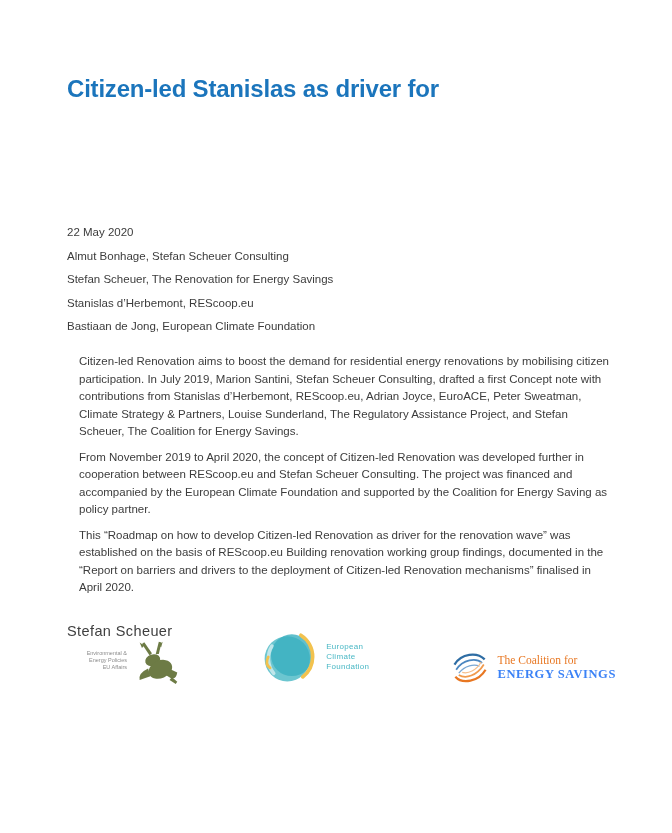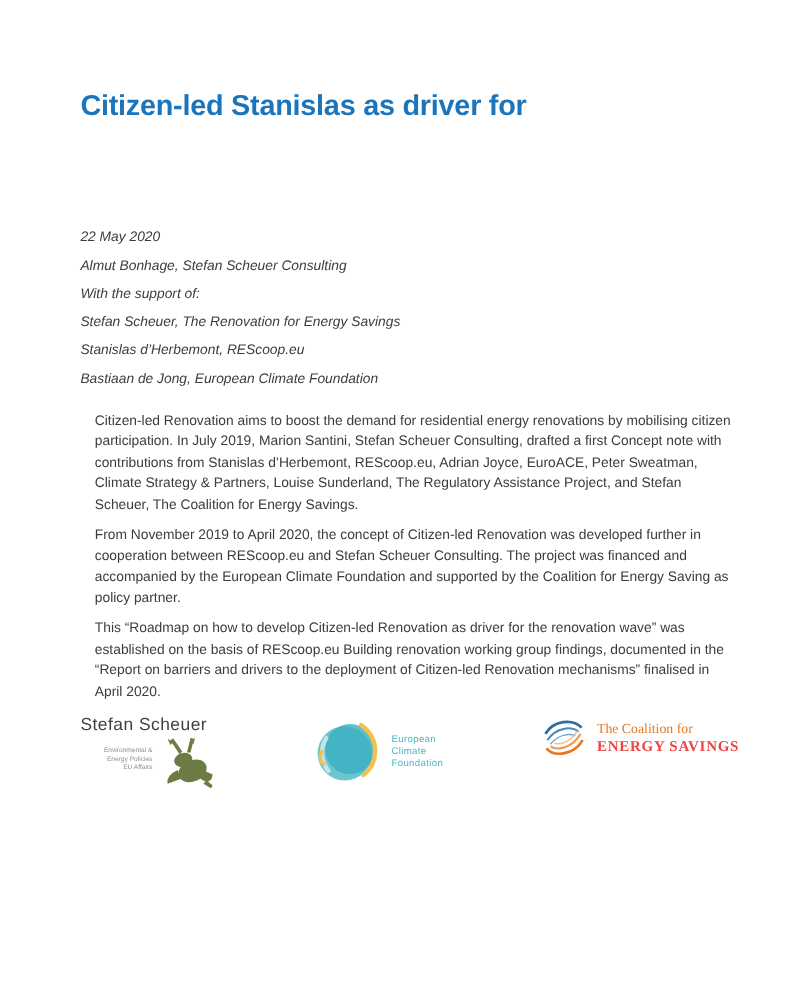--- a/index.html
+++ b/index.html
@@ -13,37 +13,37 @@
 
   
   .title { margin-top: 71px; }
   .title .title-line {
     display: block;
     font-size: 24px; font-weight: bold; line-height: 36px;
     color: #1b75bc; letter-spacing: -0.2px;
   }
 
   
-  .meta { margin-top: 84px; font-style: italic; }
+  .meta { margin-top: 118px; }
   .meta p {
     font-size: 11.5px; line-height: 15px; margin: 0 0 8.5px 0;
     color: #3c3c3c;
   }
 
   
   .bodytext { margin-top: 19px; }
   .bodytext p {
     font-size: 11.5px; line-height: 17.5px; margin: 0 0 8px 12px;
     color: #3c3c3c;
   }
 
   
   .logos {
     margin-top: 10px; height: 80px;
-    display: flex; align-items: flex-start; justify-content: space-between;
+    display: flex; align-items: flex-end; justify-content: space-between;
   }
 
   
   .logo-ss { width: 114px; }
   .ss-name { font-size: 14.5px; color: #3f3f3f; letter-spacing: 0.4px; white-space: nowrap; }
   .ss-bottom { display: flex; align-items: flex-start; margin-top: 2px; }
   .ss-tagline { width: 60px; margin-top: 9px; text-align: right; }
   .ss-tagline span { display: block; font-size: 5.5px; line-height: 7px; color: #8d8d8d; }
   .ss-frog { width: 48px; height: 46px; margin-left: 4px; }
 
@@ -60,35 +60,34 @@
   .logo-ecf { display: flex; align-items: center; }
   .ecf-globe { width: 58px; height: 60px; }
   .ecf-text { margin-left: 7px; }
   .ecf-text span { display: block; font-size: 8px; line-height: 10px; color: #4ab8c5; letter-spacing: 0.3px; }
 
   
   .logo-coalition { display: flex; align-items: center; }
   .co-icon { width: 42px; height: 38px; }
   .co-text { margin-left: 6px; font-family: "Liberation Serif", "DejaVu Serif", serif; }
   .co-line1 { font-size: 11.5px; color: #e87722; line-height: 13px; }
-  .co-line2 { font-size: 12.5px; font-weight: bold; color: #ef4444; letter-spacing: 0.6px; line-height: 14px; }
+  .co-line2 { font-size: 12.5px; font-weight: bold; color: #3b82f6; letter-spacing: 0.6px; line-height: 14px; }
 </style>
 </head>
 <body>
 
 <div class="page">
 
   <h1 class="title">
     <span class="title-line">Citizen-led Stanislas as driver for</span>
   </h1>
 
   <section class="meta">
     <p>22 May 2020</p>
     <p>Almut Bonhage, Stefan Scheuer Consulting</p>
-    <p>With the support of:</p>
     <p>Stefan Scheuer, The Renovation for Energy Savings</p>
     <p>Stanislas d’Herbemont, REScoop.eu</p>
     <p>Bastiaan de Jong, European Climate Foundation</p>
   </section>
 
   <section class="bodytext">
     <p>Citizen-led Renovation aims to boost the demand for residential energy renovations by mobilising citizen participation. In July 2019, Marion Santini, Stefan Scheuer Consulting, drafted a first Concept note with contributions from Stanislas d’Herbemont, REScoop.eu, Adrian Joyce, EuroACE, Peter Sweatman, Climate Strategy &amp; Partners, Louise Sunderland, The Regulatory Assistance Project, and Stefan Scheuer, The Coalition for Energy Savings.</p>
     <p>From November 2019 to April 2020, the concept of Citizen-led Renovation was developed further in cooperation between REScoop.eu and Stefan Scheuer Consulting. The project was financed and accompanied by the European Climate Foundation and supported by the Coalition for Energy Saving as policy partner.</p>
     <p>This “Roadmap on how to develop Citizen-led Renovation as driver for the renovation wave” was established on the basis of REScoop.eu Building renovation working group findings, documented in the “Report on barriers and drivers to the deployment of Citizen-led Renovation mechanisms” finalised in April 2020.</p>
   </section>

